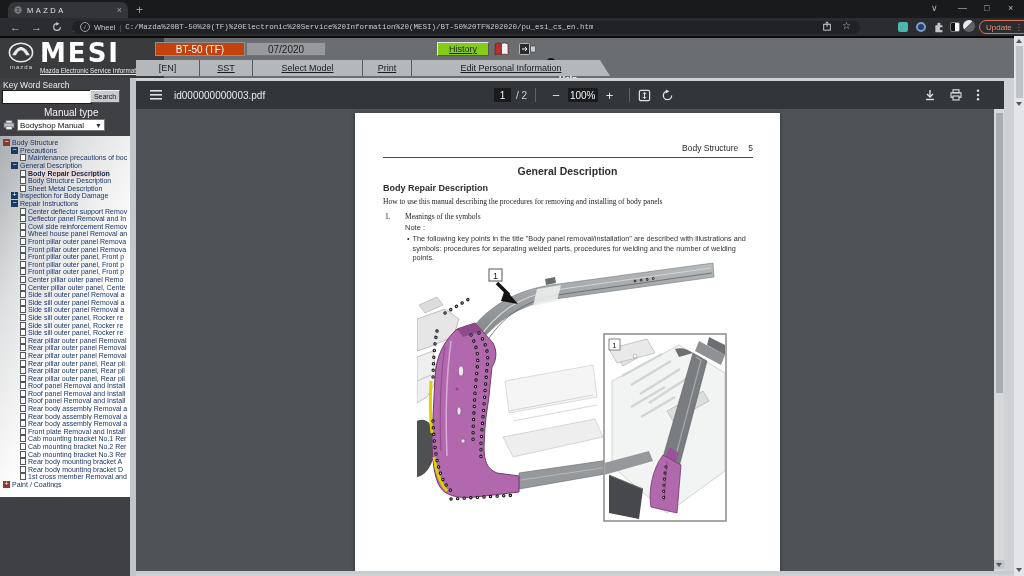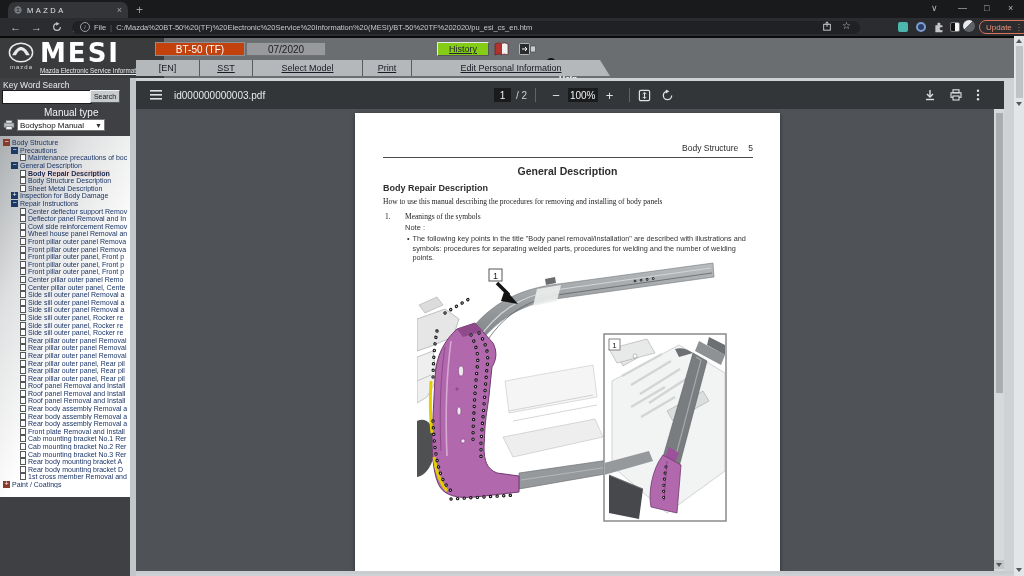--- a/index.html
+++ b/index.html
@@ -15,21 +15,21 @@
   #newtab{left:136px;top:4px;color:#9aa0a6;font-size:12px;line-height:12px;}
   .wctl{top:3px;color:#b7babd;font-size:9px;line-height:11px;}
   #urlbar{left:0;top:18px;width:1024px;height:18px;background:#2b2c2f;display:flex;align-items:center;}
   .navic{color:#c3c6c9;font-size:11px;line-height:11px;margin-left:10px;}
   #urlfield{left:72px;top:20.5px;width:788px;height:13px;background:#202124;border-radius:7px;
     display:flex;align-items:center;gap:4px;padding:0 8px;box-sizing:border-box;}
   .info-i{width:8px;height:8px;border:1px solid #9aa0a6;border-radius:50%;color:#9aa0a6;
     font-size:6px;line-height:8px;text-align:center;font-style:italic;flex:none;}
   #urlfield .scheme{color:#c7cacd;font-size:7.5px;}
   #urlfield .sep{color:#5f6368;font-size:8px;}
-  #urlfield .url{color:#c7cacd;font-size:7.5px;white-space:nowrap;overflow:hidden;}
+  #urlfield .url{color:#c7cacd;font-size:7.5px;white-space:nowrap;overflow:hidden;font-family:Liberation Mono, monospace;}
   .extic{top:22px;width:10px;height:10px;border-radius:2px;}
   #update-pill{left:979px;top:20px;height:12px;border:1px solid #d9735a;border-radius:7px;
     display:flex;align-items:center;gap:3px;padding:0 6px;color:#e8927a;font-size:8px;}
   
   #hdr{left:0;top:36px;width:1024px;height:42px;background:#6b6e71;border-top:2px solid #0a0a0a;box-sizing:border-box;}
   #logo{left:0;top:38px;width:135px;height:40px;background:#3a3b3d;padding-left:29px;}
   #logo .mesi{position:absolute;left:40px;top:0px;color:#fff;font-size:26px;font-weight:bold;letter-spacing:2px;font-family:"DejaVu Sans",sans-serif;}
   #logo .sub{position:absolute;left:40px;top:29px;color:#e9eaeb;font-size:6.3px;text-decoration:underline;white-space:nowrap;}
   #logo .mz{position:absolute;left:10px;top:26px;color:#d7d8d9;font-size:6px;letter-spacing:1px;}
   .hbox{height:14px;display:flex;align-items:center;justify-content:center;font-size:10px;box-sizing:border-box;}
@@ -139,21 +139,21 @@
     <svg class="navic" width="10" height="10" viewBox="0 0 12 12">
       <path d="M10,6 A4,4 0 1 1 6,2" fill="none" stroke="#c3c6c9" stroke-width="1.4"></path>
       <polygon points="5,0 9,2 5,4.5" fill="#c3c6c9"></polygon>
     </svg>
     <svg class="navic" width="10" height="10" viewBox="0 0 12 12">
       <path d="M2,6 L6,2 L10,6 L10,11 L2,11 Z" fill="none" stroke="#c3c6c9" stroke-width="1.3"></path>
     </svg>
   </div>
   <div class="abs" id="urlfield">
     <span class="info-i">i</span>
-    <span class="scheme">File</span>
+    <span class="scheme">Wheel</span>
     <span class="sep">|</span>
     <span class="url">C:/Mazda%20BT-50%20(TF)%20Electronic%20Service%20Information%20(MESI)/BT-50%20TF%202020/pu_esi_cs_en.htm</span>
   </div>
   <svg class="abs" style="left:822px;top:21px;" width="10" height="10" viewBox="0 0 12 12">
     <rect x="2" y="4" width="8" height="7" fill="none" stroke="#c3c6c9" stroke-width="1.2"></rect>
     <line x1="6" y1="7" x2="6" y2="1" stroke="#c3c6c9" stroke-width="1.2"></line>
     <polyline points="4,3 6,1 8,3" fill="none" stroke="#c3c6c9" stroke-width="1.2"></polyline>
   </svg>
   <span class="abs" style="left:842px;top:20px;color:#c3c6c9;font-size:10px;">☆</span>
   <span class="abs extic" style="left:898px;background:#4db6ac;"></span>

